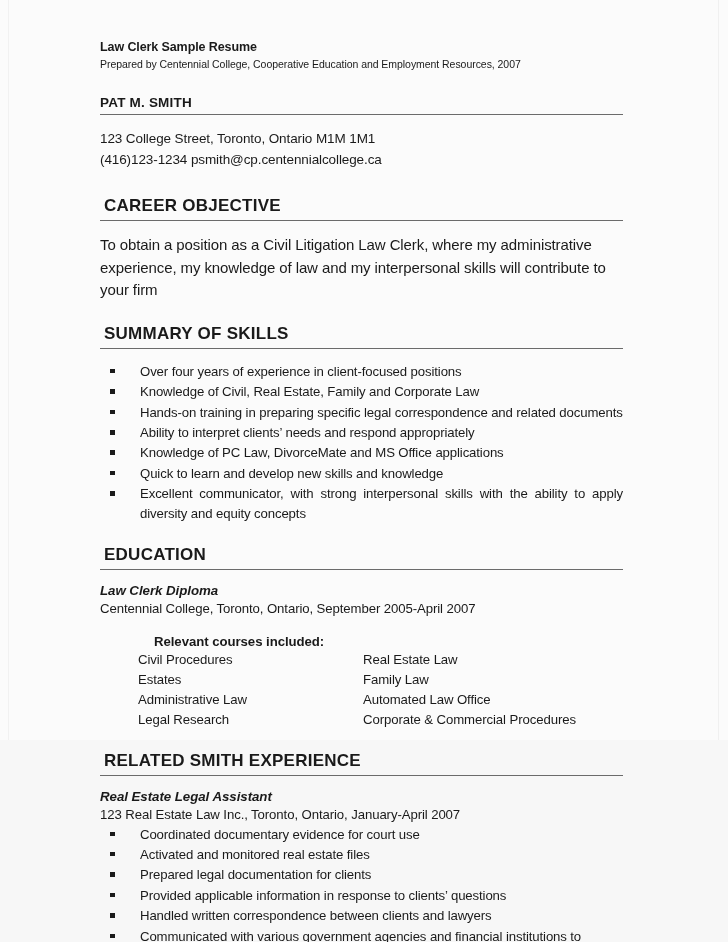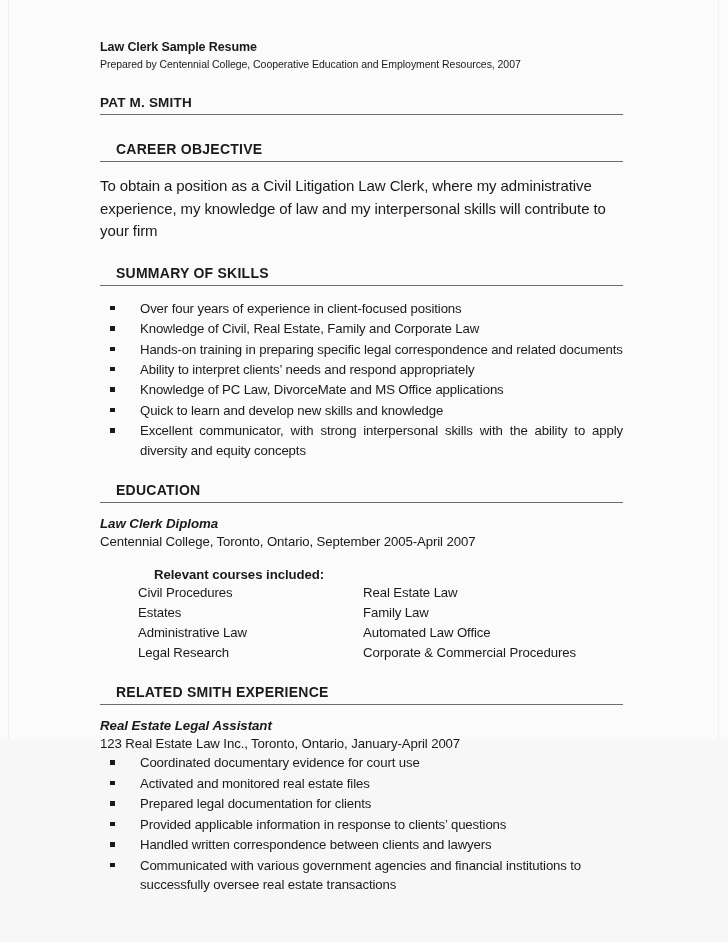--- a/index.html
+++ b/index.html
@@ -79,24 +79,24 @@
     font-size: 13.5px;
     line-height: 1.52;
     letter-spacing: -0.1px;
   }
 
   
   .section {
     margin-top: 26px;
   }
   .section-heading {
-    font-size: 14px;
+    font-size: 17px;
     font-weight: bold;
     letter-spacing: 0.25px;
-    margin: 0 0 4px 16px;
+    margin: 0 0 4px 4px;
   }
 
   .section-body {
     margin-top: 13px;
   }
   .para {
     font-size: 15px;
     line-height: 1.5;
     letter-spacing: -0.1px;
     margin: 0;
@@ -176,20 +176,24 @@
   <div class="content">
 
     <div>
       <div class="doc-title">Law Clerk Sample Resume</div>
       <div class="doc-subtitle">Prepared by Centennial College, Cooperative Education and Employment Resources, 2007</div>
     </div>
 
     <div class="name-block">
       <div class="name">PAT M. SMITH</div>
       <div class="rule"></div>
+      <div class="contact">
+        <div class="contact-line">123 College Street, Toronto, Ontario M1M 1M1</div>
+        <div class="contact-line">(416)123-1234  psmith@cp.centennialcollege.ca</div>
+      </div>
     </div>
 
     <div class="section">
       <div class="section-heading">CAREER OBJECTIVE</div>
       <div class="rule"></div>
       <div class="section-body">
         <p class="para">To obtain a position as a Civil Litigation Law Clerk, where my administrative experience, my knowledge of law and my interpersonal skills will contribute to your firm</p>
       </div>
     </div>
 

